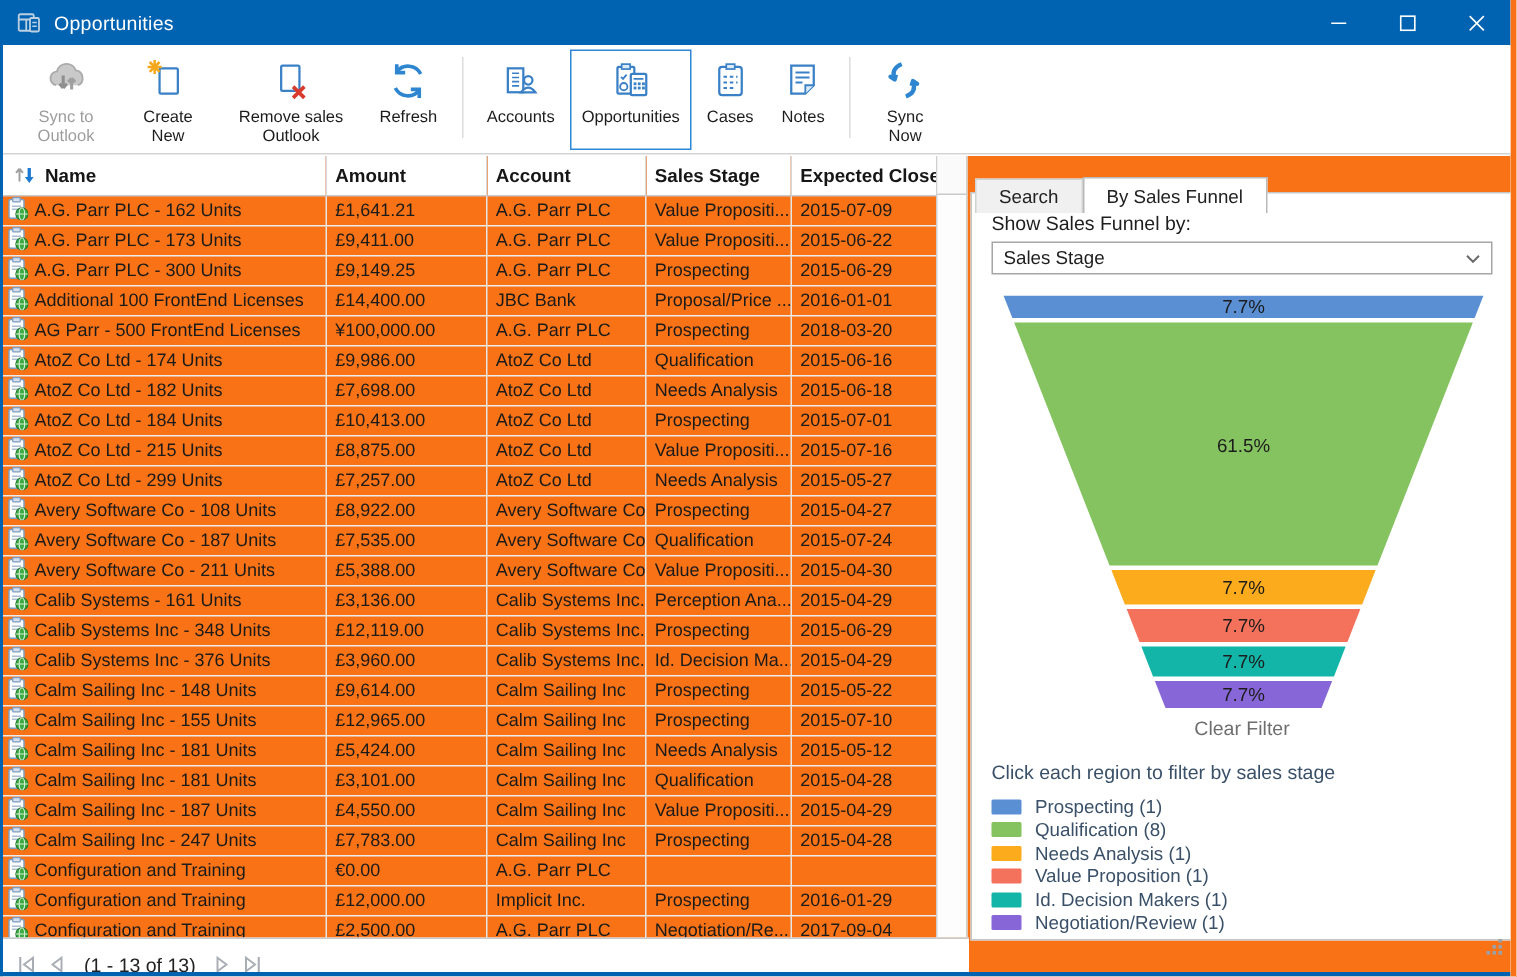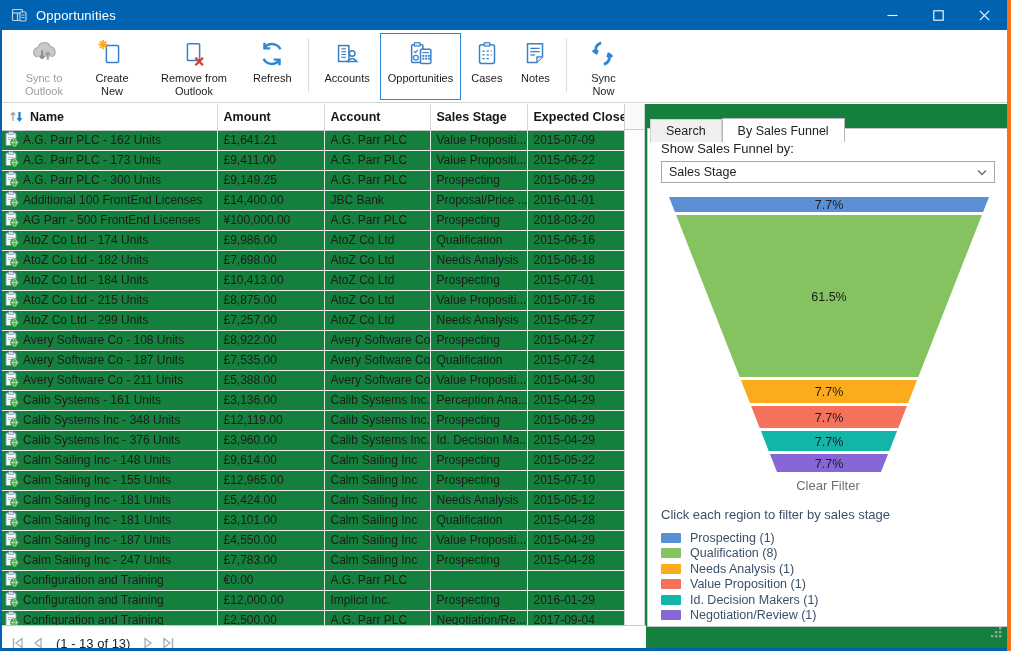--- a/index.html
+++ b/index.html
@@ -24,21 +24,21 @@
   .toolbar { height:73px; background:#fff; border-bottom:1px solid #d4d4d4; display:flex; align-items:stretch; padding:3px 4px 2px 6px; }
   .tb-btn { display:flex; flex-direction:column; align-items:center; justify-content:flex-start; padding:5px 7px 2px 7px; margin:0 1px; font-size:11px; line-height:12.5px; color:#1c1c1c; text-align:center; border:1px solid transparent; }
   .tb-btn svg { width:30px; height:30px; margin-bottom:3px; flex:none; }
   .tb-btn.disabled { color:#9d9d9d; }
   .tb-btn.selected { border:1px solid #2e86d6; }
   .tb-sep { width:1px; background:#dcdcdc; margin:5px 7px 8px 7px; }
   .tb-label { max-width:84px; }
   .w52 { width:54px; } .w46 { width:46px; } .w80 { width:82px; } .w40 { width:40px; }
 
   
-  .main { position:absolute; top:104px; left:0; right:0; bottom:3px; background:#15803d; }
+  .main { position:absolute; top:104px; left:0; right:0; bottom:3px; background:#f97316; }
 
   
   .grid { position:absolute; left:0; top:0; width:622px; }
   table { border-collapse:collapse; table-layout:fixed; width:622px; }
   col.c-name{width:215px} col.c-amount{width:107px} col.c-account{width:106px} col.c-stage{width:97px} col.c-date{width:97px}
   th { height:26px; font-size:12.5px; font-weight:600; color:#161616; text-align:left; padding:0 6px;
        border-right:1px solid #d8d8d8; border-bottom:1px solid #c9c9c9; white-space:nowrap; overflow:hidden; background:#fff; }
   th.first { padding-left:7px; }
   .sort-icon { vertical-align:-3px; margin-right:6px; }
   td { height:19px; font-size:12px; color:#1b1b1b; padding:0 6px; border-right:1px solid #e6e6e6; border-bottom:1px solid #ececec;
@@ -136,21 +136,21 @@
     </div>
 
     <div class="tb-btn">
       <svg viewBox="0 0 32 32">
         <rect x="9" y="5" width="13" height="18" rx="1" fill="#fff" stroke="#3a80c6" stroke-width="1.6"></rect>
         <g stroke="#d83a2e" stroke-width="2.6">
           <line x1="17.5" y1="20" x2="25.5" y2="28"></line>
             <line x1="25.5" y1="20" x2="17.5" y2="28"></line>
         </g>
       </svg>
-      <span class="tb-label w80">Remove from Outlook</span>
+      <span class="tb-label w80">Remove sales Outlook</span>
     </div>
 
     <div class="tb-btn">
       <svg viewBox="0 0 32 32">
         <path d="M25 11 A10 10 0 0 0 8 9.5" fill="none" stroke="#2f86d0" stroke-width="2.6"></path>
         <path d="M8 4 v6 h6" fill="none" stroke="#2f86d0" stroke-width="2.6"></path>
         <path d="M7 21 A10 10 0 0 0 24 22.5" fill="none" stroke="#2f86d0" stroke-width="2.6"></path>
         <path d="M24 28 v-6 h-6" fill="none" stroke="#2f86d0" stroke-width="2.6"></path>
       </svg>
       <span class="tb-label">Refresh</span>

